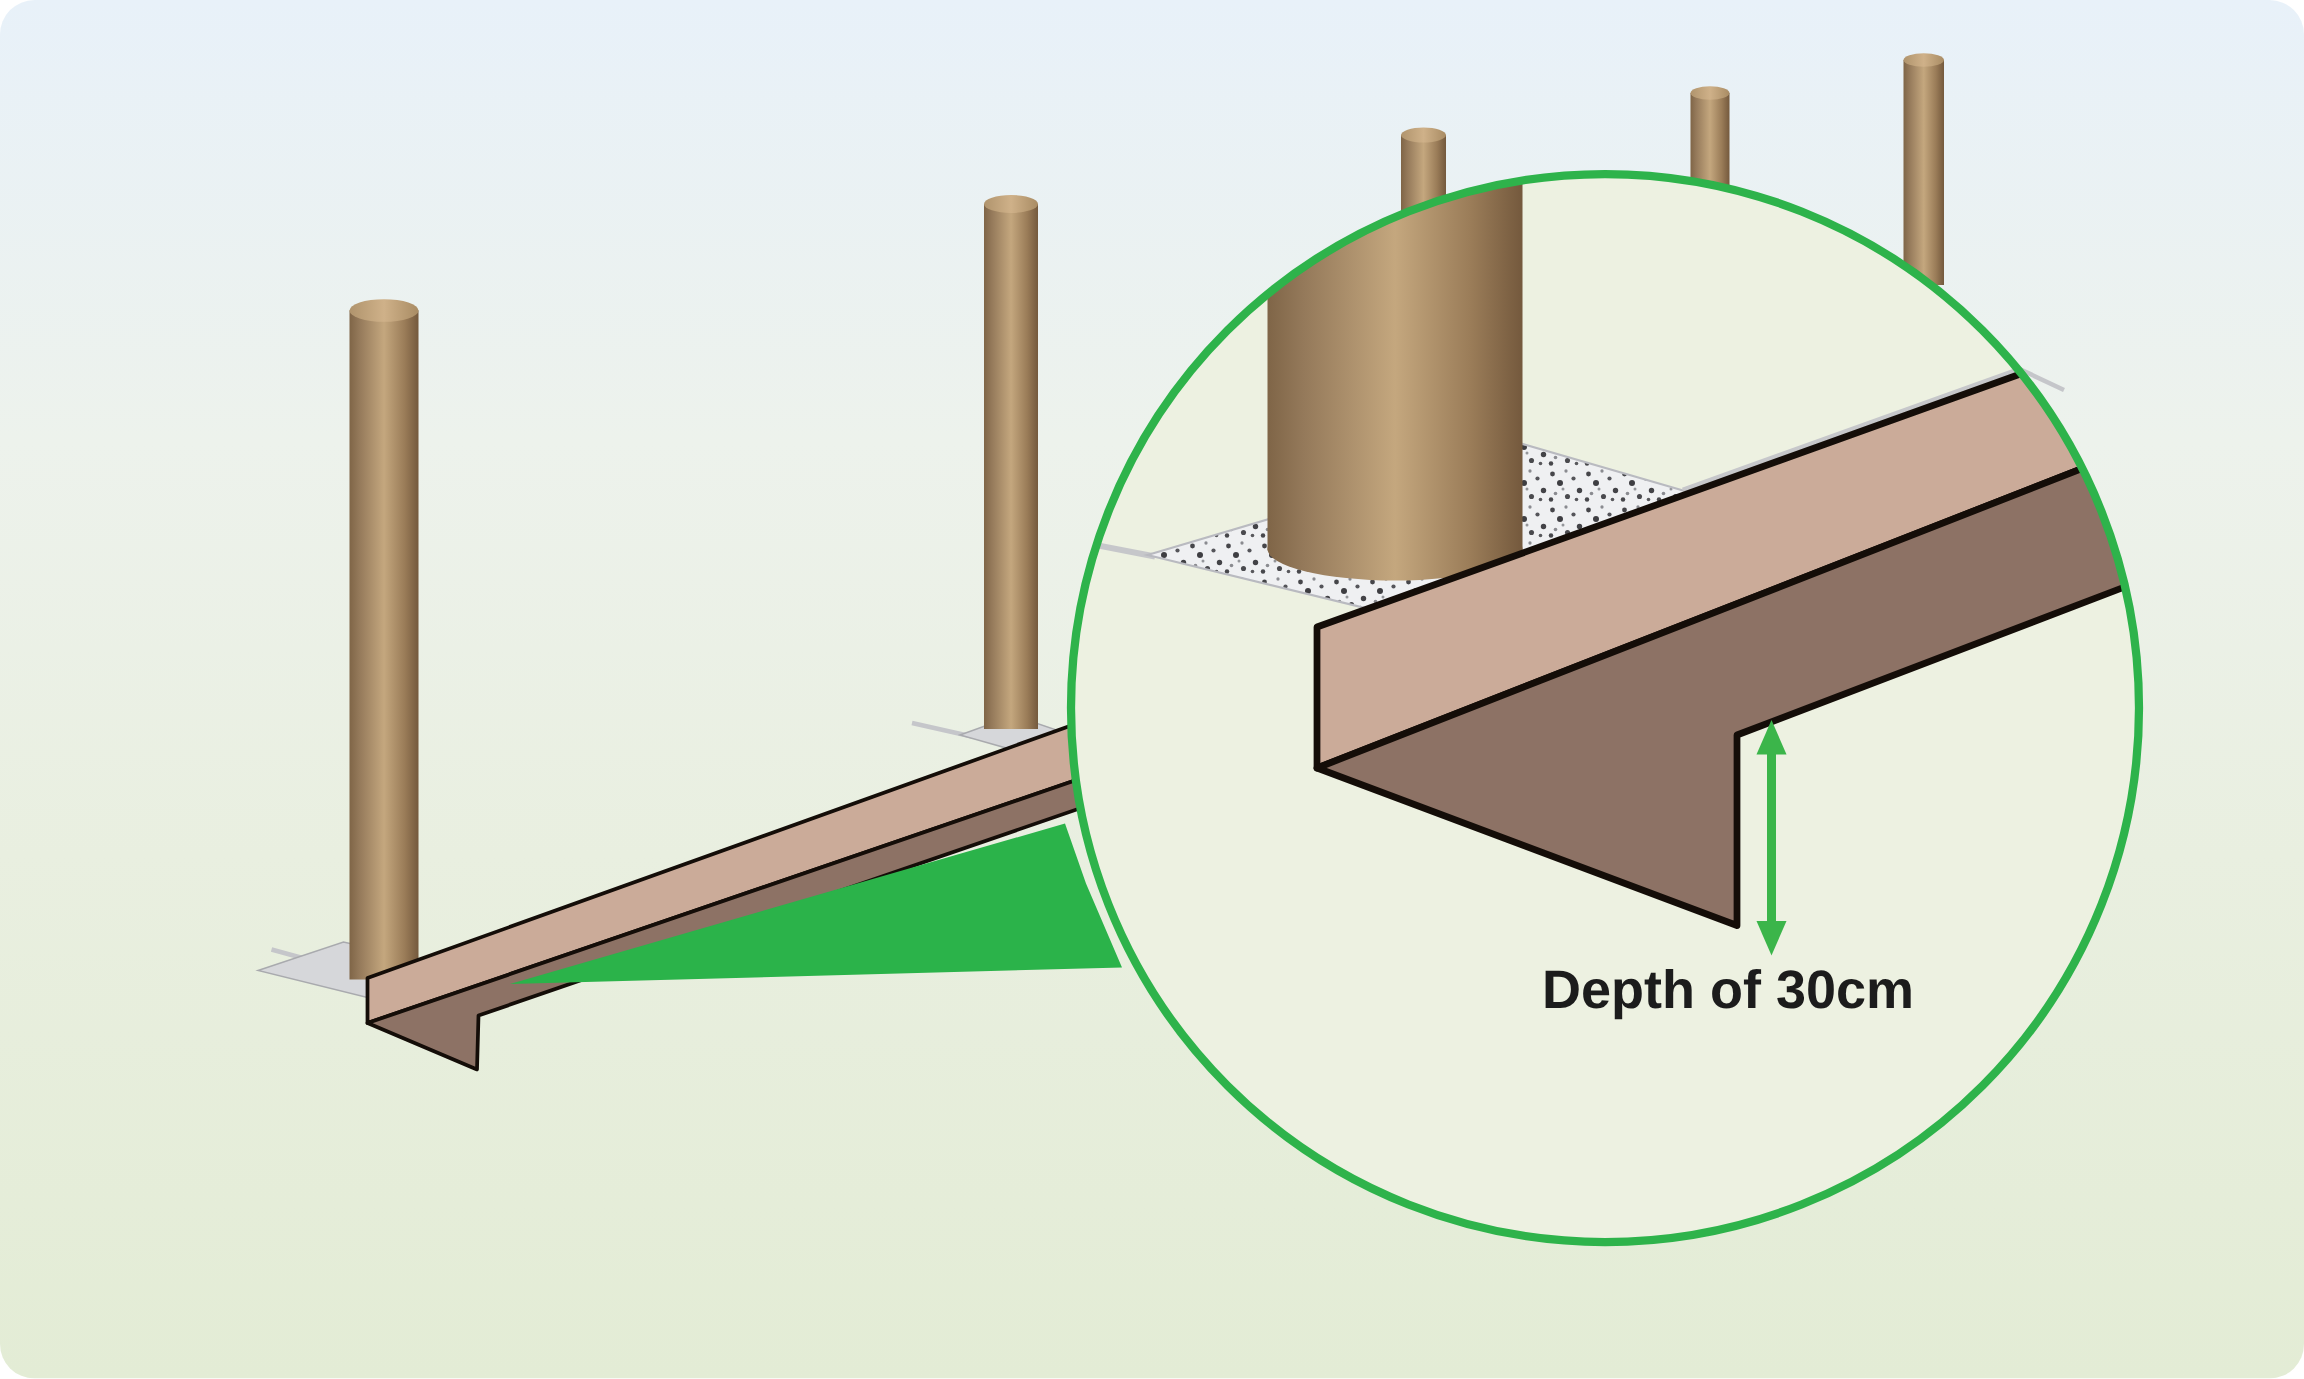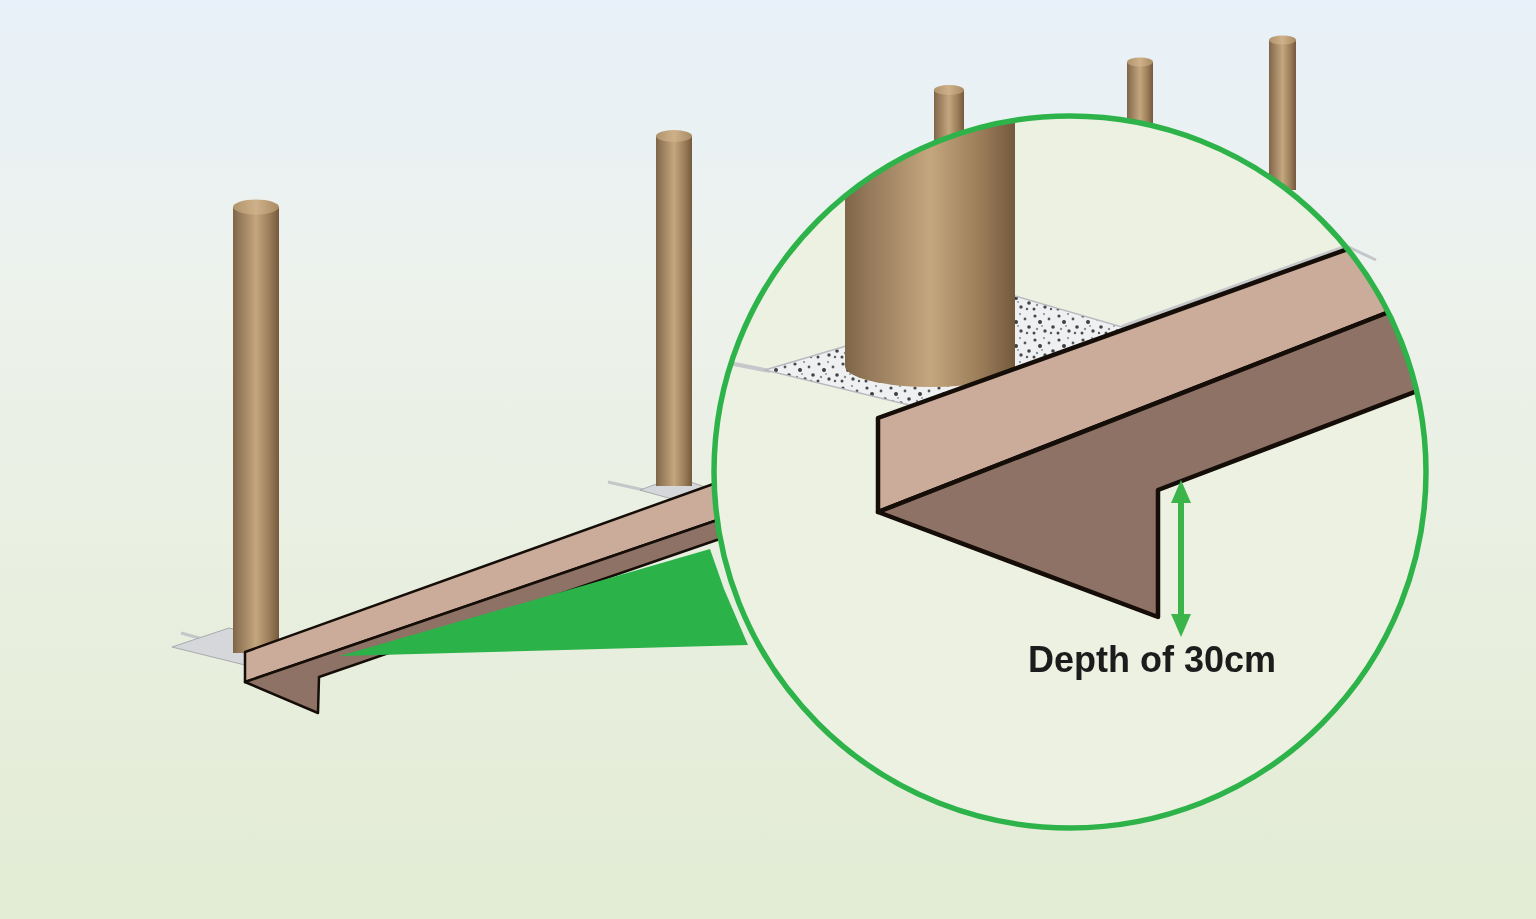--- a/index.html
+++ b/index.html
@@ -1,17 +1,17 @@
 <!DOCTYPE html>
 <html><head>
 <meta charset="utf-8">
 <style>
   html,body{margin:0;padding:0;background:#fff;}
   .stage{width:1536px;height:919px;overflow:hidden;position:relative;
-         font-family:"Liberation Sans", sans-serif;}
+         font-family:"Liberation Sans", sans-serif;border-radius:23px;}
   svg{display:block;}
   text.depth-label{font-family:"Liberation Sans","DejaVu Sans",sans-serif;
                    font-weight:bold;font-size:36px;fill:#1c1c1c;}
 </style>
 </head>
 <body>
 
 <div class="stage">
 <svg width="1536" height="919" viewBox="0 0 1536 919">
   <defs>

